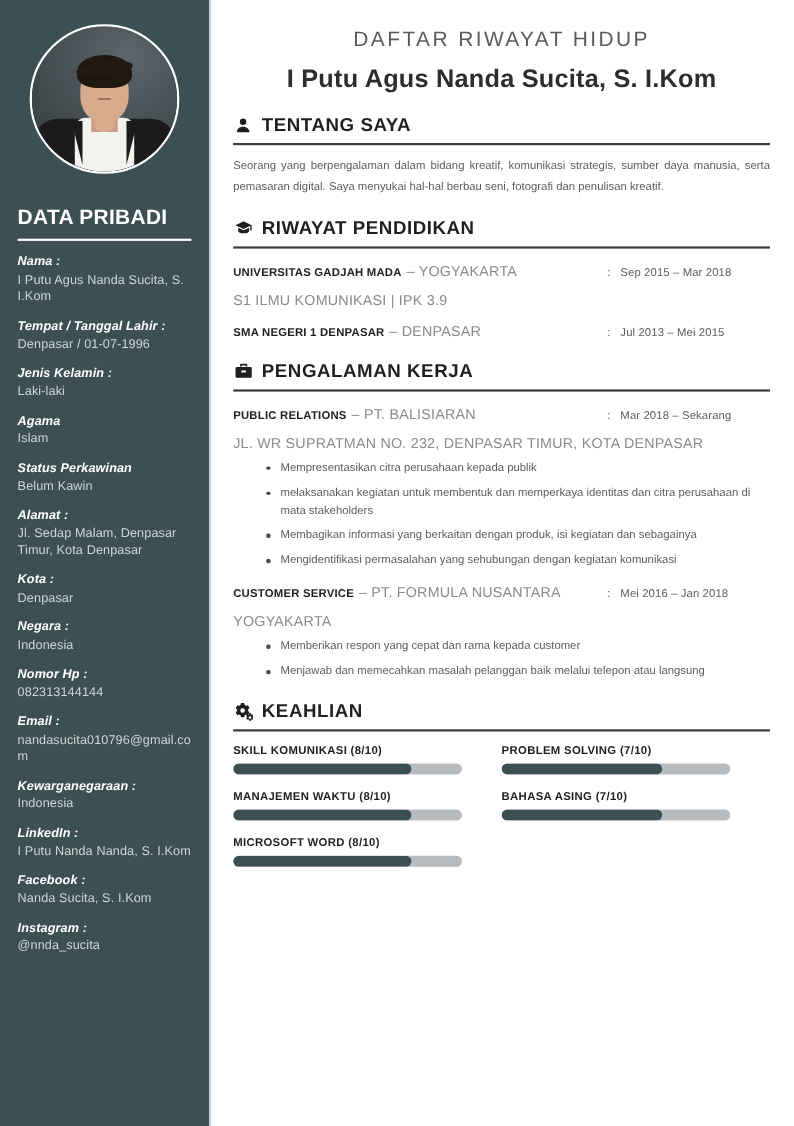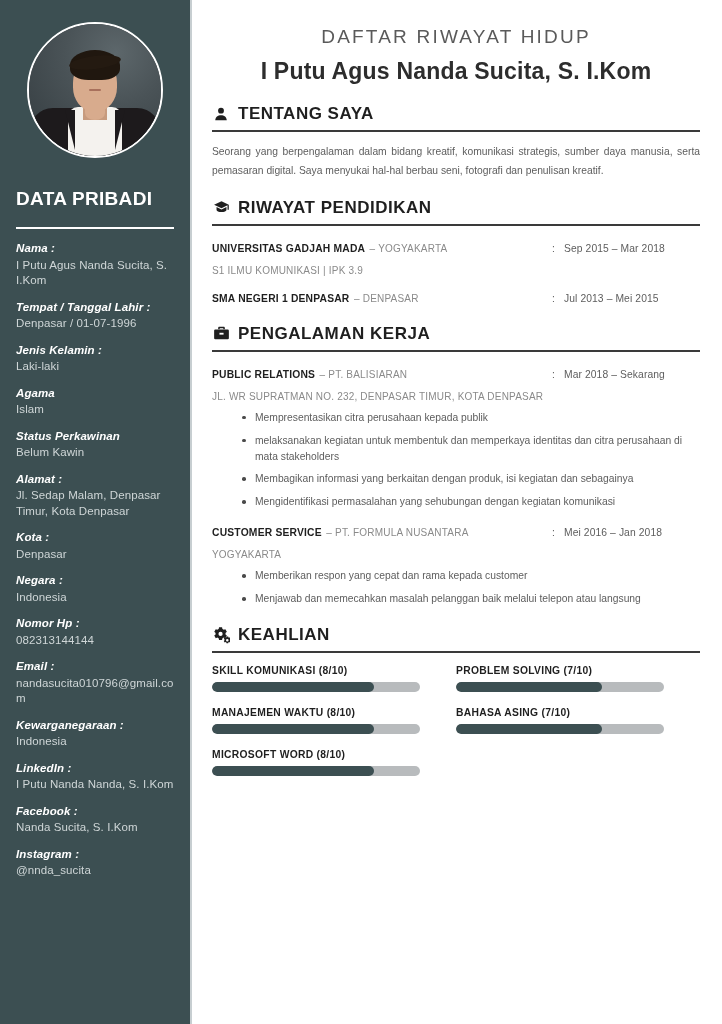--- a/index.html
+++ b/index.html
@@ -155,21 +155,21 @@
     background:#a8705c;
   }
 
   
   .sb-title{
     margin:30px 0 0 0;
     color:#ffffff;
     font-size:19px;
     font-weight:bold;
     letter-spacing:.3px;
-    padding-bottom:17px;
+    padding-bottom:7px;
     border-bottom:2px solid #ffffff;
   }
 
   .sb-list{ margin-top:12px; }
   .sb-item{ margin-bottom:11px; }
   .sb-label{
     color:#ffffff;
     font-size:11.5px;
     font-weight:bold;
     line-height:1.35;
@@ -250,35 +250,35 @@
   }
   .entry-main{ flex:1; padding-right:8px; }
   .entry-org{
     color:#1f1f1f;
     font-size:10.3px;
     font-weight:bold;
     letter-spacing:.2px;
   }
   .entry-place{
     color:#8a8a8a;
-    font-size:10px;
+    font-size:13px;
     font-weight:normal;
     letter-spacing:.2px;
   }
   .entry-date{
     width:148px;
     flex:0 0 148px;
     color:#5d5d5d;
     font-size:10.3px;
     letter-spacing:.1px;
   }
   .entry-date .colon{ margin-right:9px; }
   .entry-sub{
     color:#8a8a8a;
-    font-size:10px;
+    font-size:13px;
     letter-spacing:.2px;
     margin-top:9px;
   }
 
   .bullets{
     margin:8px 0 0 30px;
     list-style:none;
   }
   .bullets li{
     position:relative;

